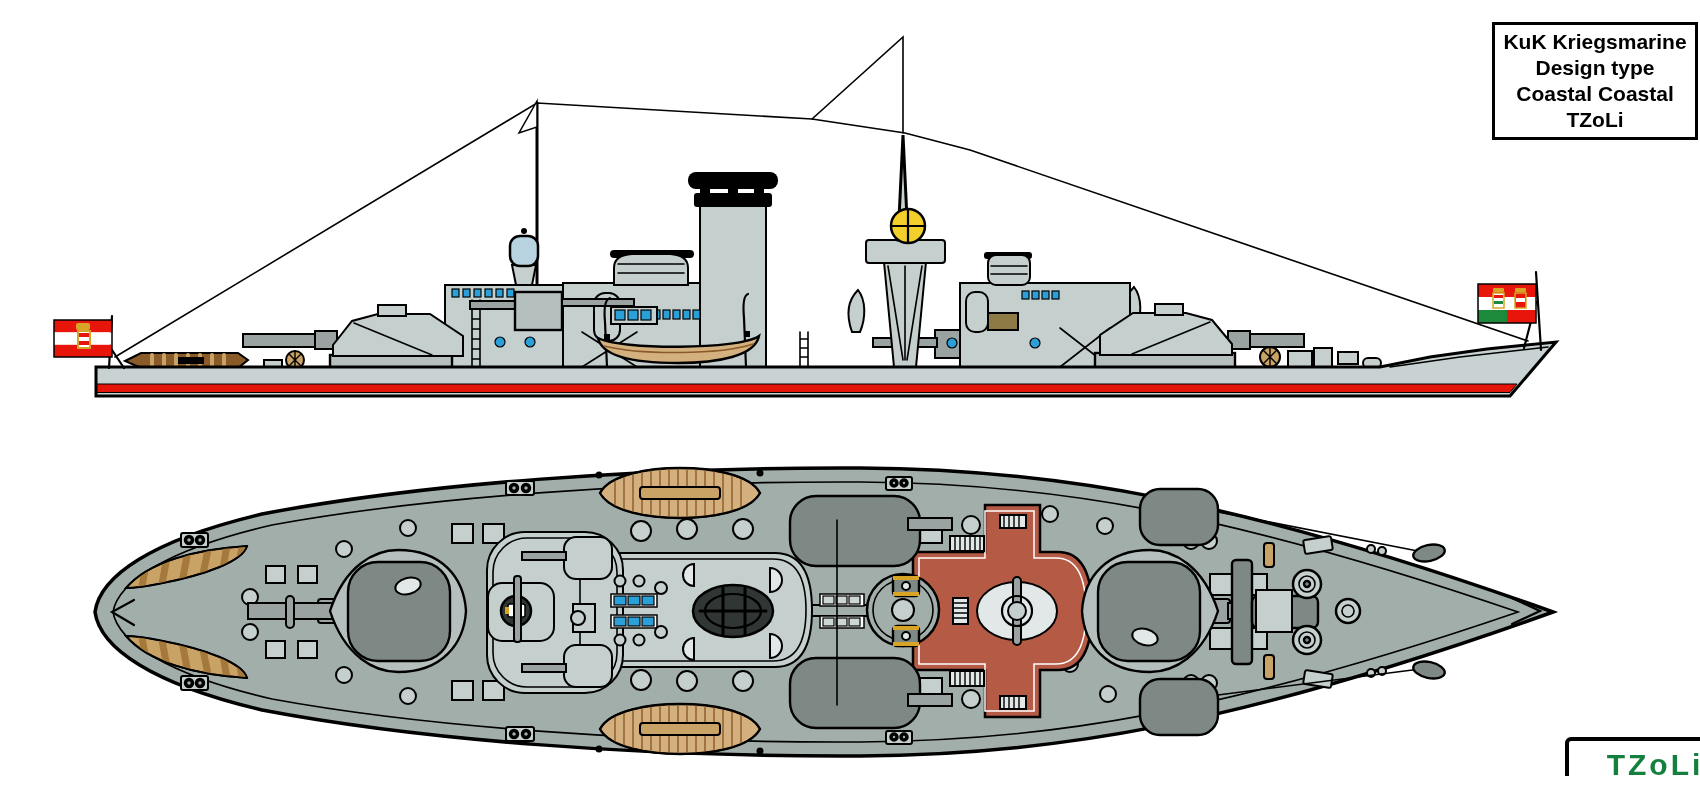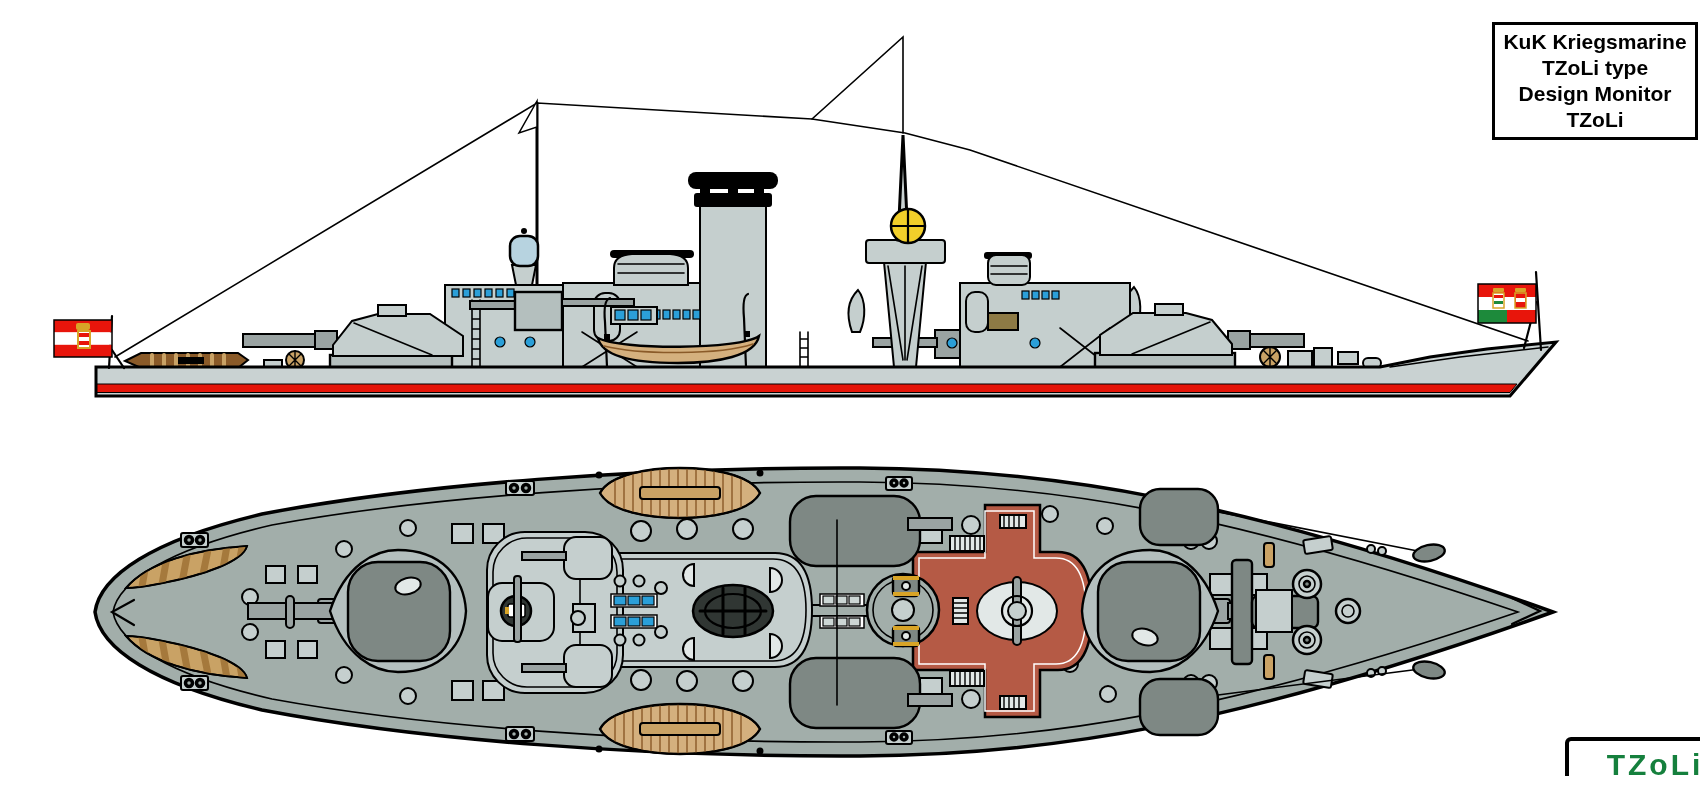--- a/index.html
+++ b/index.html
@@ -515,22 +515,22 @@
     <rect class="f-grate" x="1264" y="543" width="10" height="24" rx="3"></rect>
     <rect class="f-grate" x="1264" y="655" width="10" height="24" rx="3"></rect>
     <ellipse class="f-dark" transform="rotate(-12 1429 553)" cx="1429" cy="553" rx="16" ry="8"></ellipse>
     <ellipse class="f-dark" transform="rotate(12 1429 670)" cx="1429" cy="670" rx="16" ry="8"></ellipse>
   </g>
 </g>
 </svg>
 
 <div class="title-box">
   <div>KuK Kriegsmarine</div>
-  <div>TZoLi type</div>
-  <div>Design Monitor</div>
+  <div>Design type</div>
+  <div>Coastal Coastal</div>
   <div>TZoLi</div>
 </div>
 
 <div class="sig-box">
   <span>TZoLi</span>
 </div>
 
 </div>
 
 </body></html>

